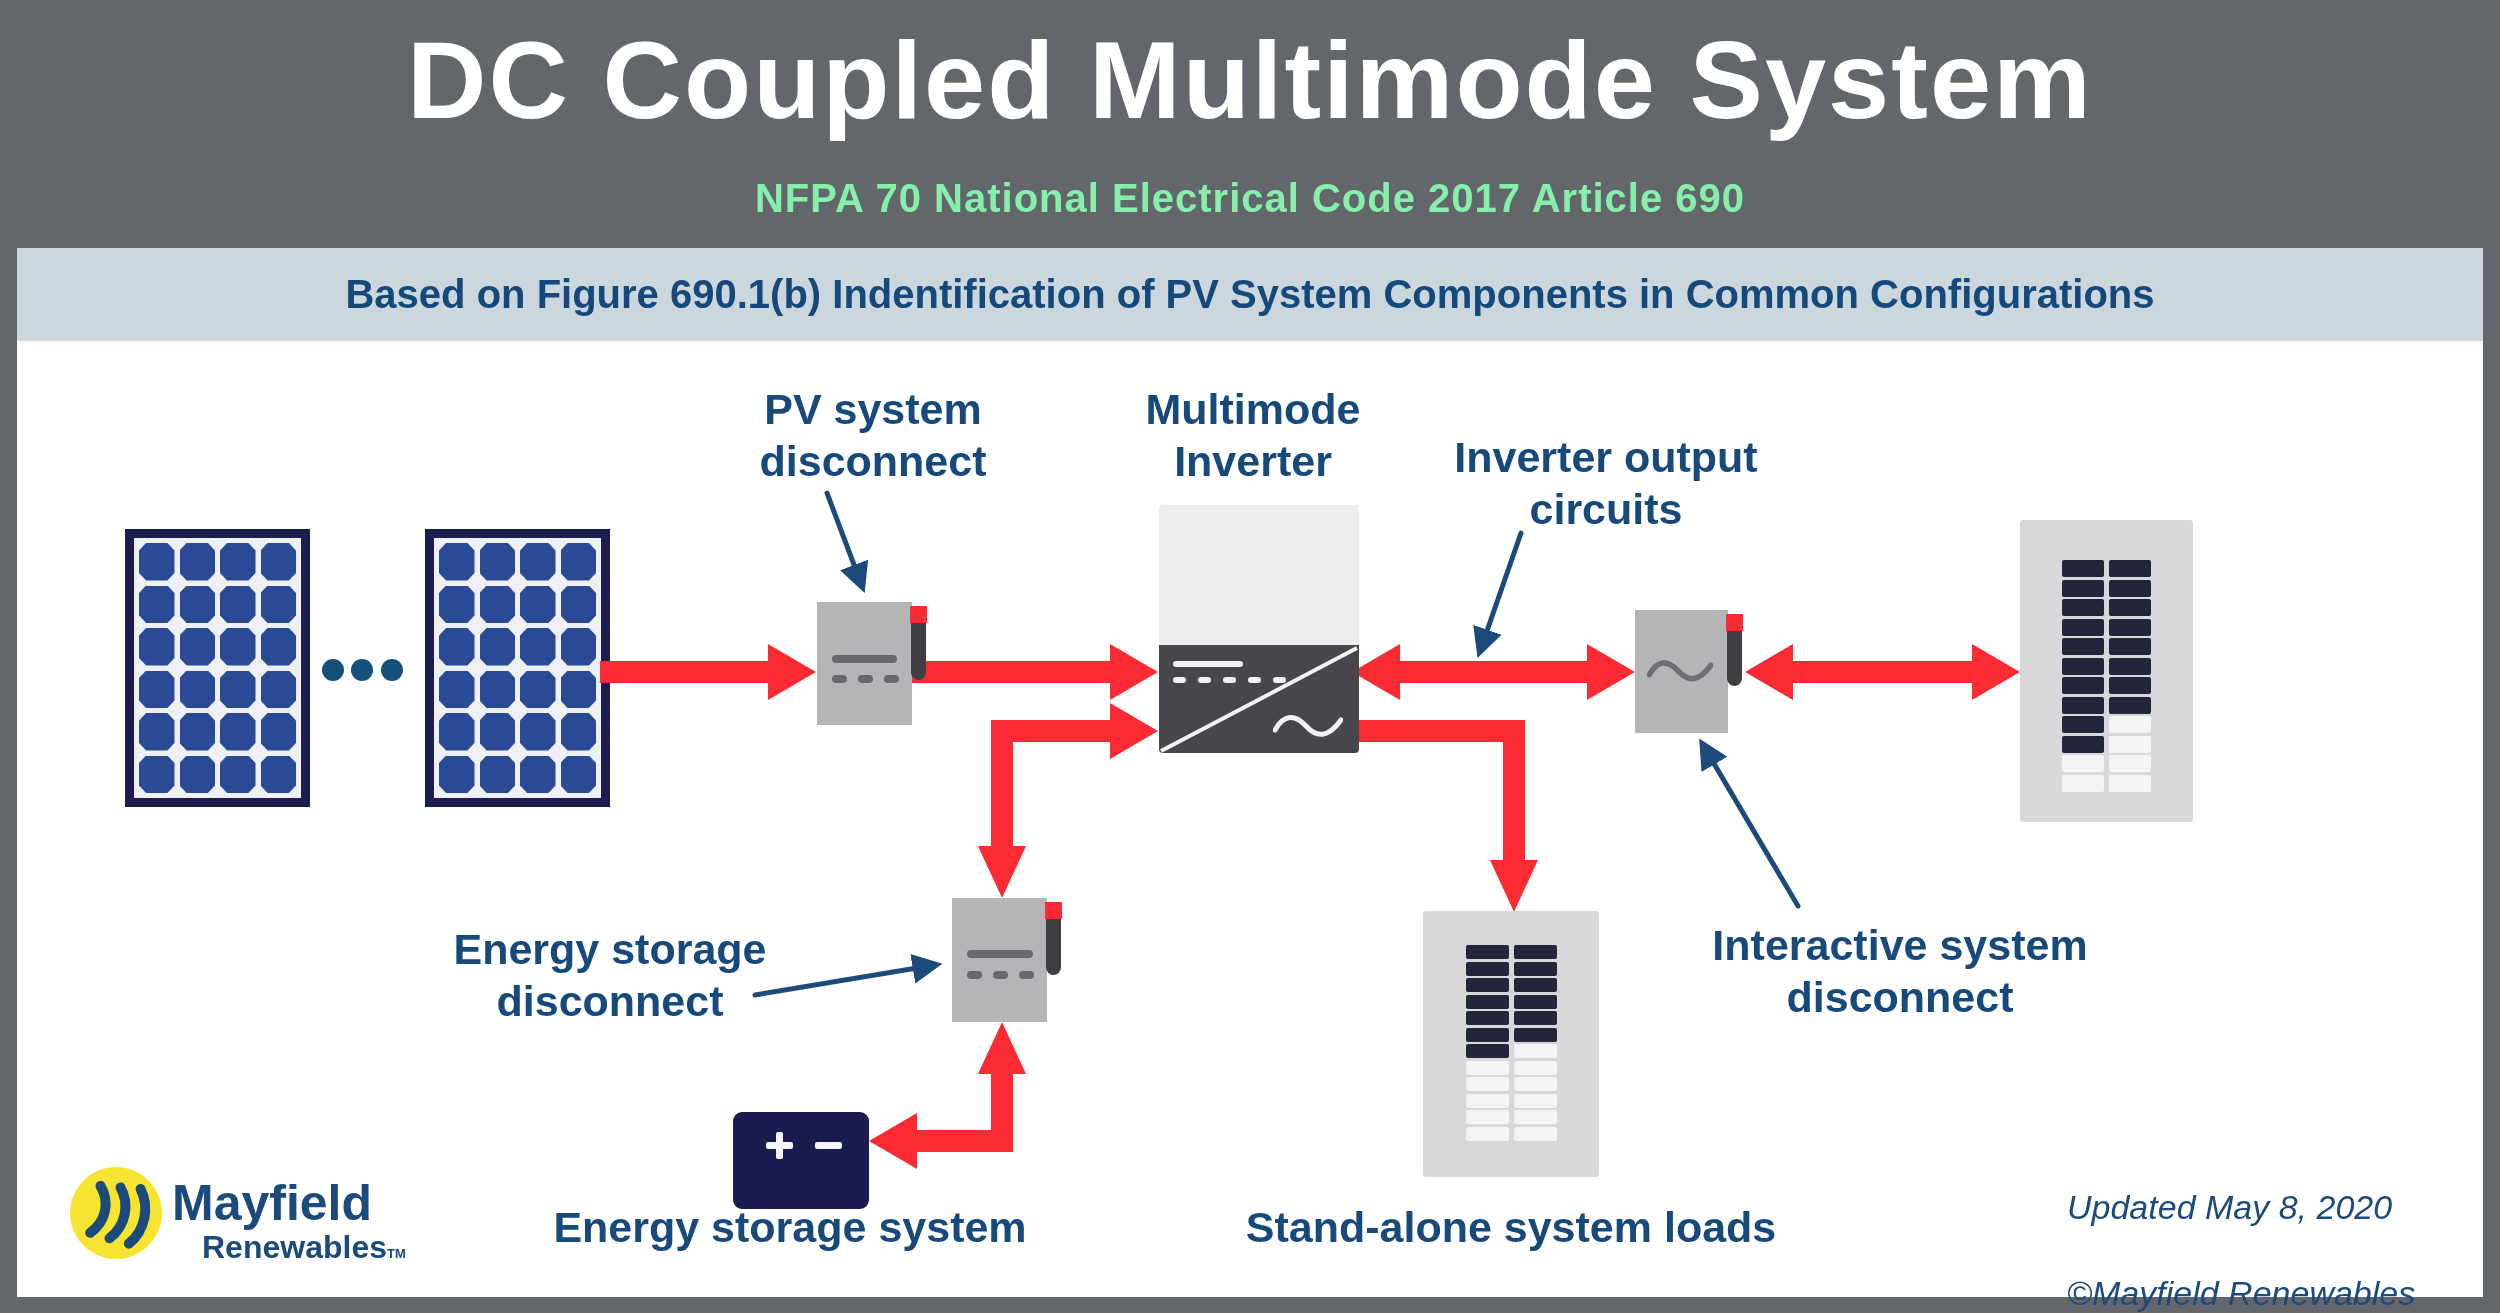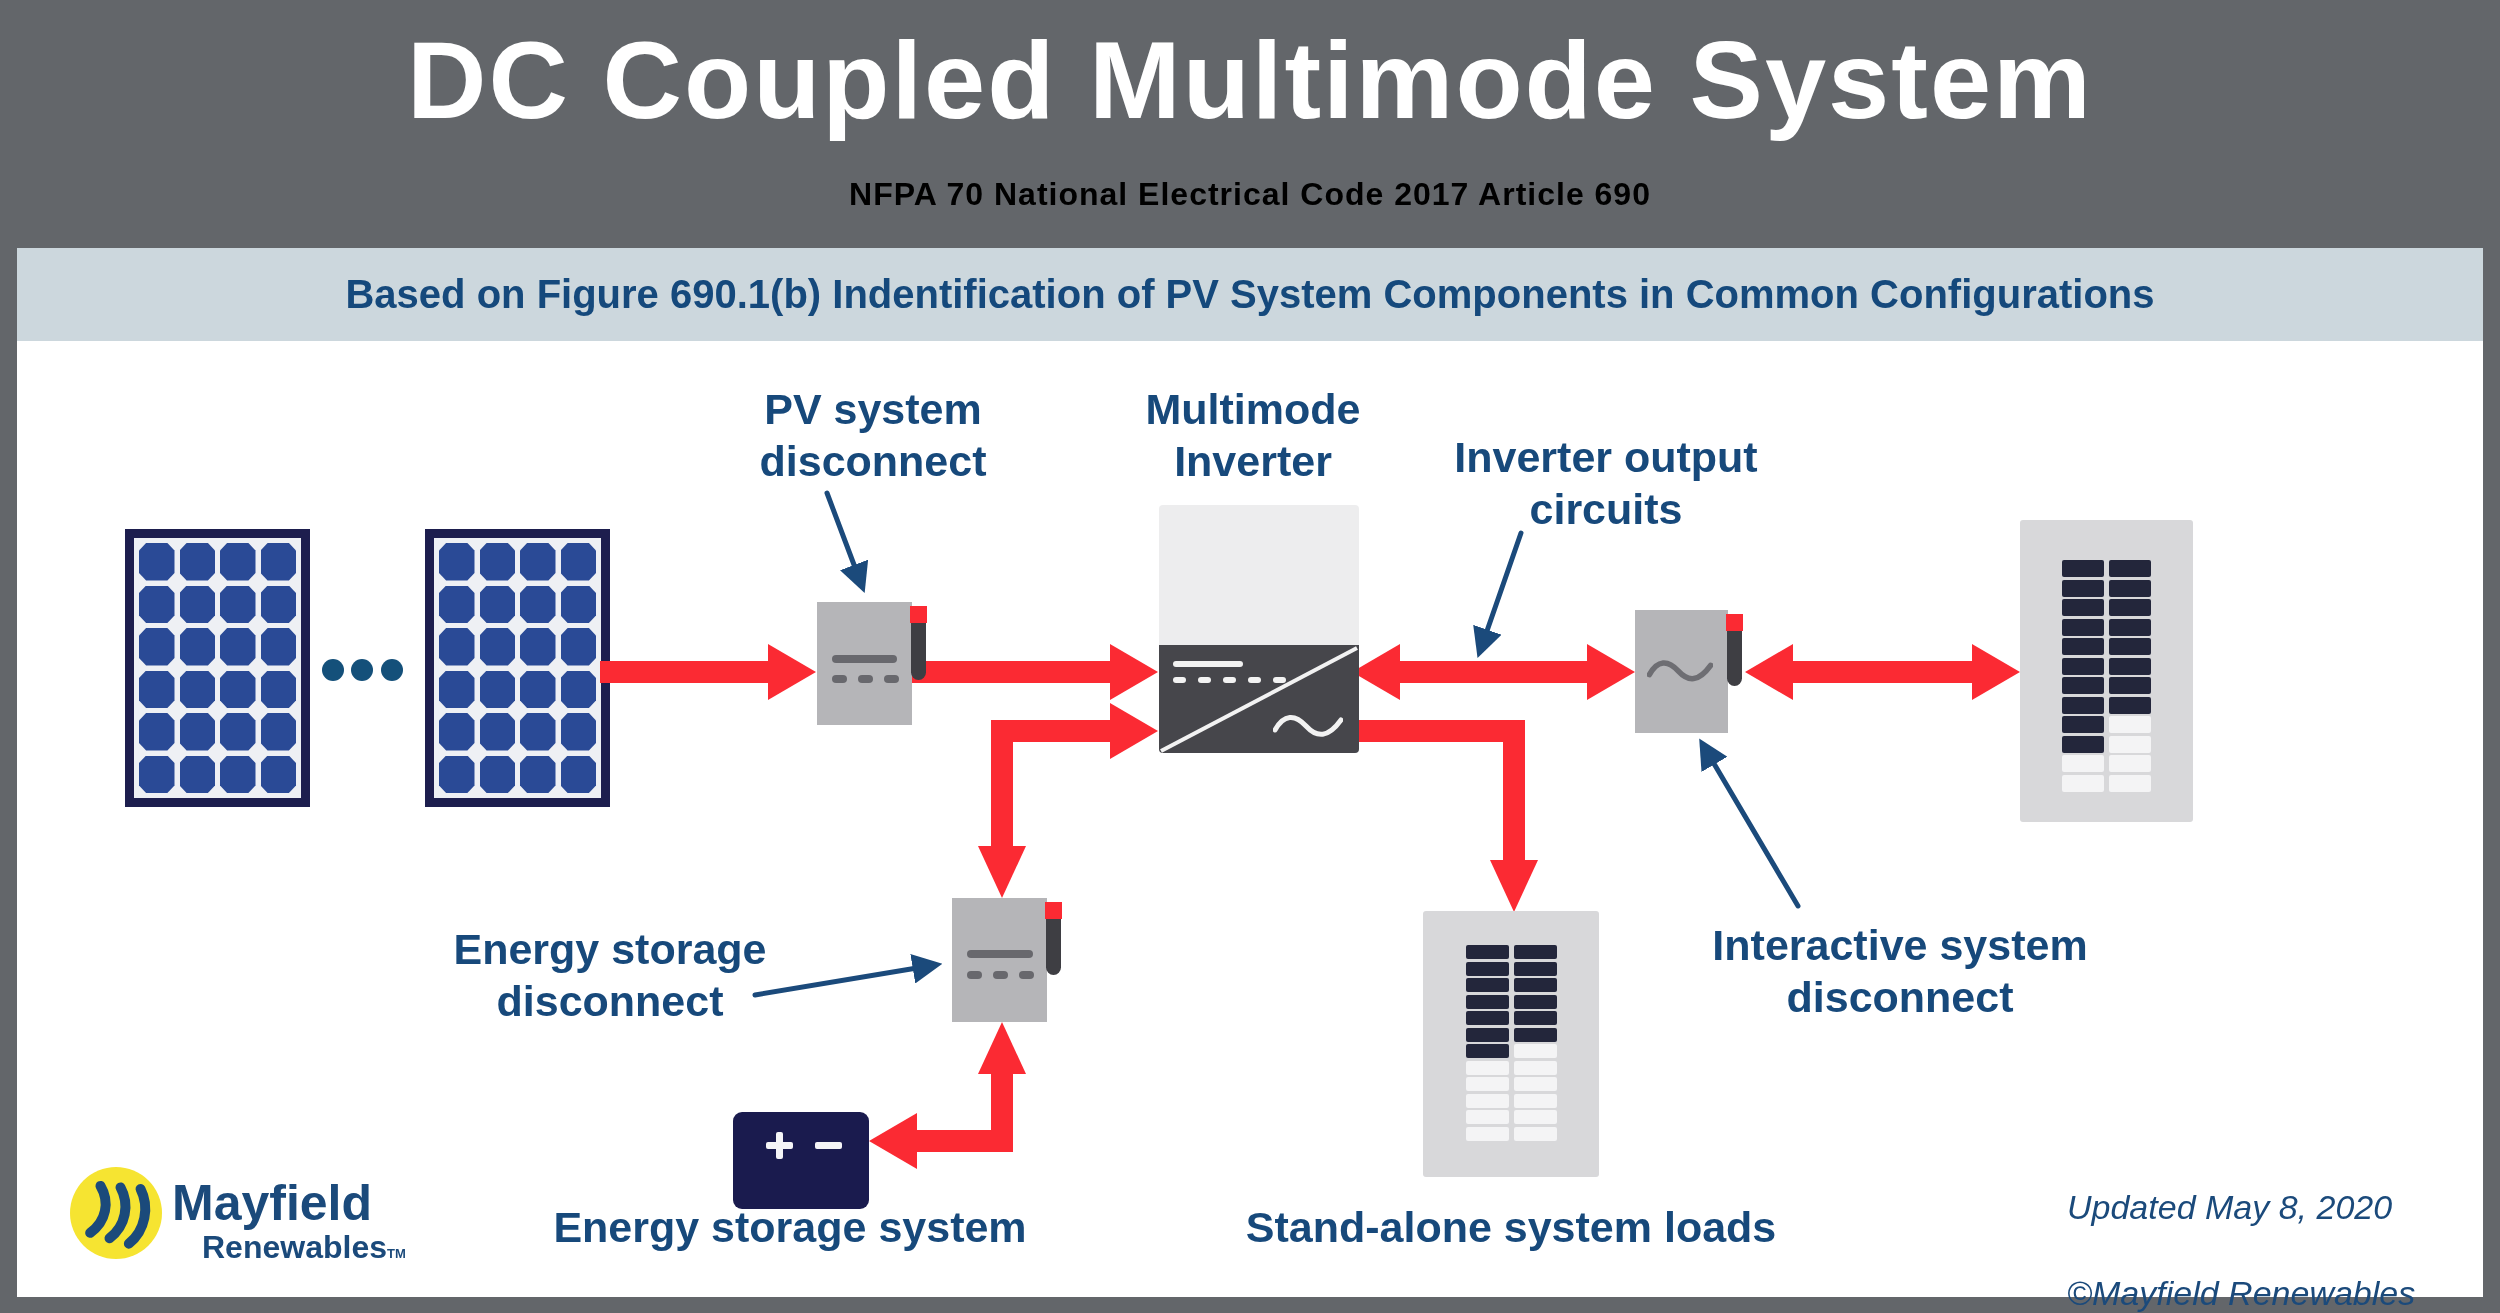--- a/index.html
+++ b/index.html
@@ -8,22 +8,22 @@
   :root{
     --red:#fb2a33; --navy:#17497b; --boxgray:#b5b5b8; --dashgray:#68686d;
     --handledark:#3e3e43; --invdark:#46464b; --invlight:#ededee;
     --panelgray:#d8d8da; --cellnavy:#23263b; --celllight:#f4f4f5;
     --solarblue:#2a4a96; --solarframe:#1d1e4e; --batnavy:#1a1b4e;
   }
 
   
   .title{position:absolute;left:0;top:16px;width:2500px;text-align:center;color:#ffffff;
          font-size:110px;font-weight:bold;letter-spacing:2px;}
-  .subtitle{position:absolute;left:0;top:176px;width:2500px;text-align:center;color:#000000;
-         font-size:32px;font-weight:bold;letter-spacing:1px;}
+  .subtitle{position:absolute;left:0;top:176px;width:2500px;text-align:center;color:#86efac;
+         font-size:40px;font-weight:bold;letter-spacing:1px;}
   .banner{position:absolute;left:17px;top:248px;width:2466px;height:93px;background:#ccd7dd;}
   .banner span{display:block;width:100%;text-align:center;line-height:93px;font-size:40px;
          font-weight:bold;color:#15497c;}
 
   
   .canvas{position:absolute;left:17px;top:341px;width:2466px;height:956px;background:#ffffff;}
 
   
   .lbl{position:absolute;text-align:center;color:var(--navy);font-size:43px;font-weight:bold;
        line-height:52px;}

